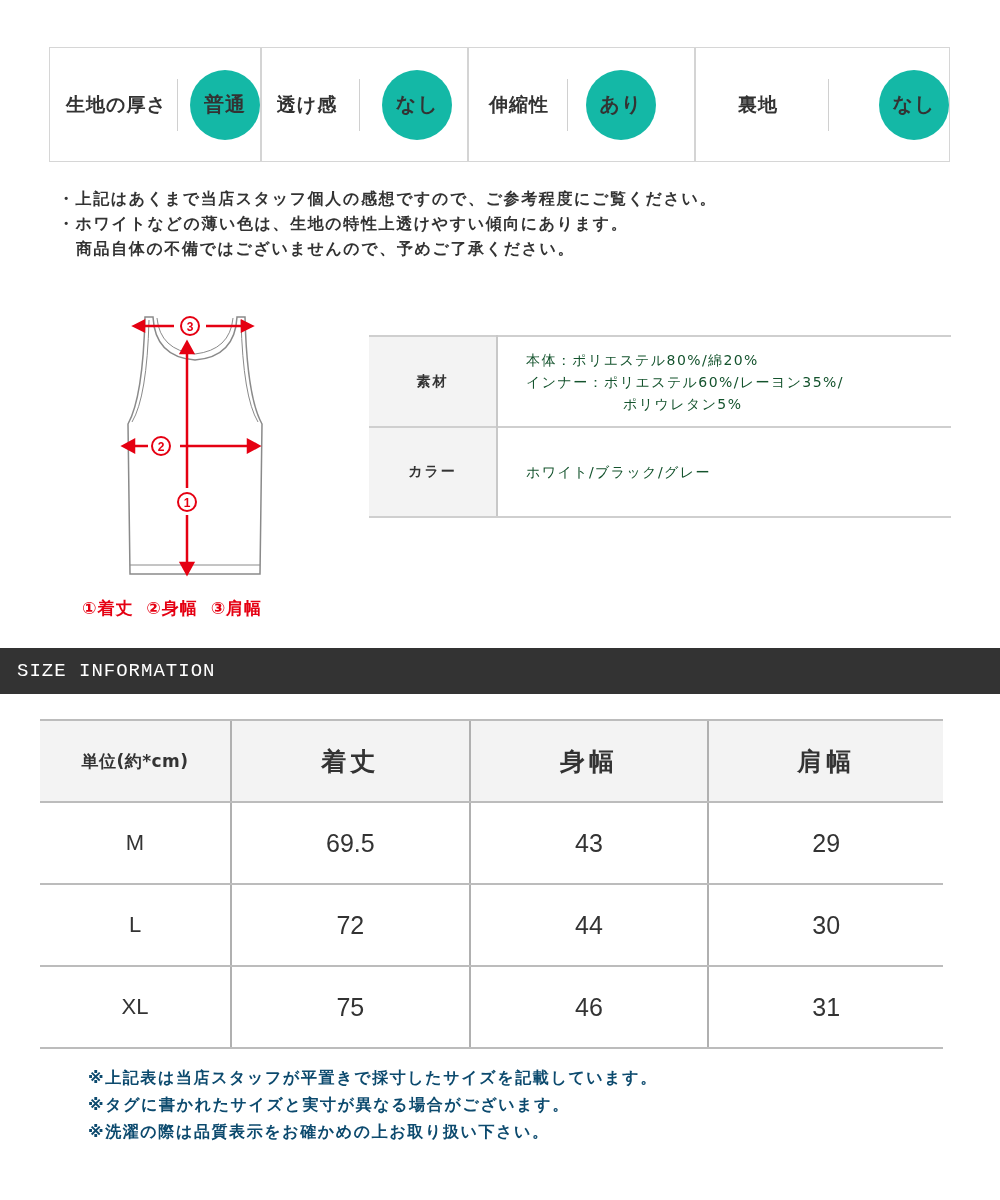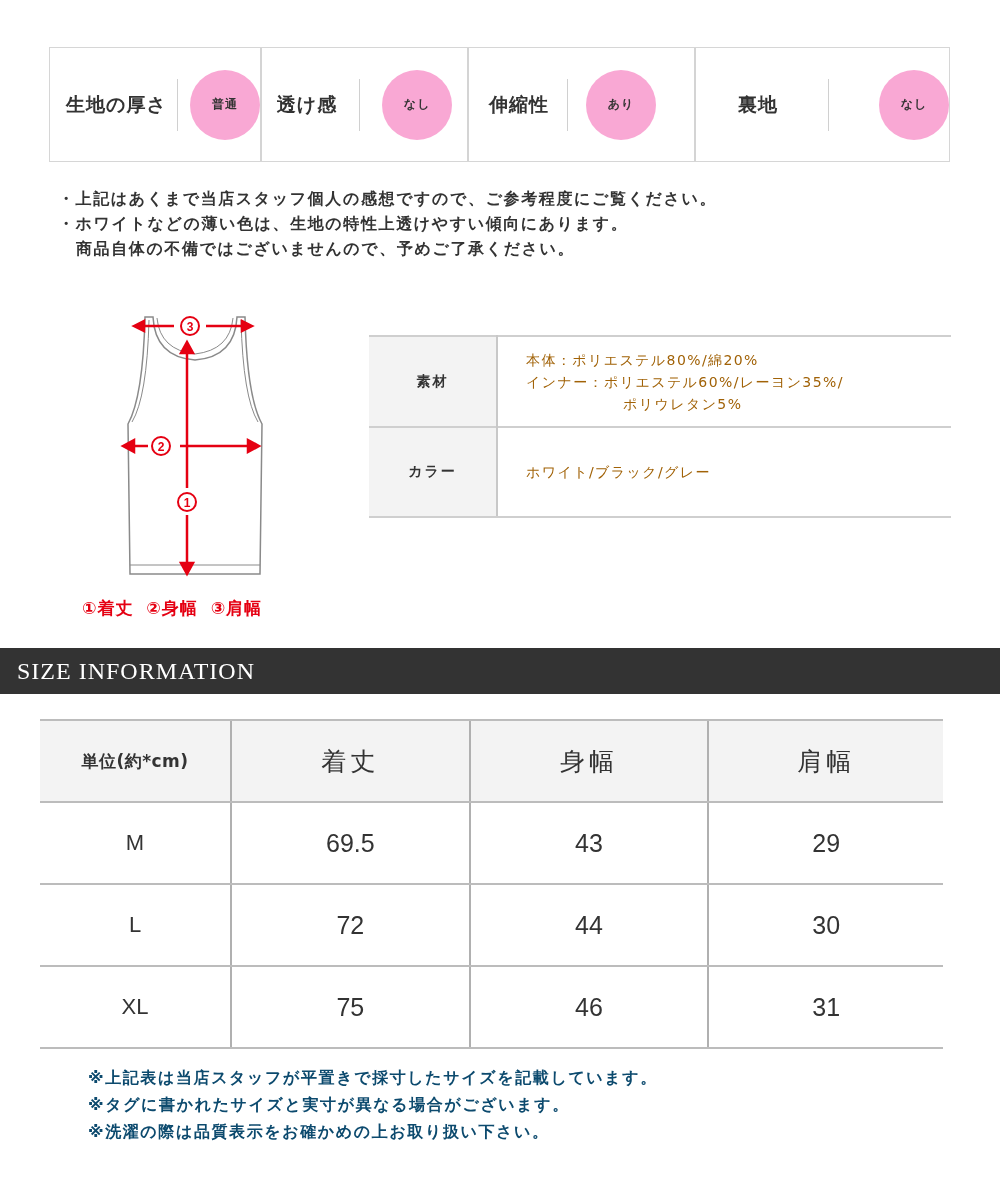--- a/index.html
+++ b/index.html
@@ -15,59 +15,59 @@
   }
   .attr {
     flex: 1; display: flex; align-items: center; justify-content: center;
     border-left: 2px solid #d4d4d4; position: relative;
   }
   .attr:first-child { border-left: 1px solid #d6d6d6; }
   .attr:last-child { border-right: 1px solid #d6d6d6; gap: 32px; }
   .attr .lbl { font-size: 19px; font-weight: bold; color: #333; letter-spacing: 1px; white-space: nowrap; }
   .attr .sep { width: 1px; height: 52px; background: #d0d0d0; margin: 0 12px 0 10px; }
   .attr .badge {
-    width: 70px; height: 70px; border-radius: 50%; background: #f9a8d4;
+    width: 70px; height: 70px; border-radius: 50%; background: #14b8a6;
     display: flex; align-items: center; justify-content: center;
-    font-size: 12px; font-weight: bold; color: #333; letter-spacing: 1px;
+    font-size: 20px; font-weight: bold; color: #333; letter-spacing: 1px;
   }
   .attr.a0 .lbl { margin-left: 16px; }
   .attr.a2 { justify-content: flex-start; padding-left: 20px; }
   .attr.a3 { justify-content: flex-start; padding-left: 42px; }
   .attr.a3 .sep { margin: 0 18px 0 18px; }
 
   
   .notes { position: absolute; left: 58px; top: 186px; font-size: 16px; line-height: 25px; color: #333; letter-spacing: 1.6px; font-weight: bold; }
   .notes .indent { padding-left: 18px; }
 
   
   .diagram { position: absolute; left: 110px; top: 312px; width: 170px; height: 270px; }
   .legend { position: absolute; left: 82px; top: 597px; font-size: 17px; font-weight: bold; color: #e50012; letter-spacing: 1px; white-space: nowrap; }
   .legend span { margin-right: 6px; }
 
   
   .spec { position: absolute; left: 369px; top: 335px; width: 582px; border-collapse: collapse; }
   .spec td { border-top: 2px solid #cfcfcf; padding: 0; }
   .spec tr:last-child td { border-bottom: 2px solid #cfcfcf; }
   .spec td.h { width: 127px; background: #f3f3f3; border-right: 2px solid #c8c8c8; text-align: center; font-size: 14px; font-weight: bold; color: #333; letter-spacing: 2px; }
-  .spec td.v { padding-left: 28px; font-size: 14px; color: #a16207; letter-spacing: 1.4px; line-height: 22px; margin-top: 34px; }
+  .spec td.v { padding-left: 28px; font-size: 14px; color: #14532d; letter-spacing: 1.4px; line-height: 22px; margin-top: 34px; }
   .spec tr.r0 td { height: 89px; }
   .spec tr.r1 td { height: 88px; }
   .spec tr.r2 td { height: 90px; }
   .spec .inner2 { padding-left: 97px; }
 
   
-  .bar { position: absolute; left: 0; top: 648px; width: 1000px; height: 46px; background: #333333; color: #ffffff; font-size: 24px; letter-spacing: 1px; line-height: 46px; padding-left: 17px; box-sizing: border-box; font-family: Liberation Serif, serif; }
+  .bar { position: absolute; left: 0; top: 648px; width: 1000px; height: 46px; background: #333333; color: #ffffff; font-size: 19px; letter-spacing: 1px; line-height: 46px; padding-left: 17px; box-sizing: border-box; font-family: Liberation Mono, monospace; }
 
   
   .size { position: absolute; left: 40px; top: 719px; width: 903px; border-collapse: collapse; }
   .size td, .size th { padding: 0; text-align: center; border-bottom: 2px solid #bcbcbc; }
   .size tr:first-child th { border-top: 2px solid #bcbcbc; }
   .size th { background: #f3f3f3; height: 80px; color: #333; font-weight: bold; }
   .size th.unit { width: 190px; font-size: 17px; letter-spacing: 0.5px; }
-  .size th.col { font-size: 25px; letter-spacing: 4px; font-weight: normal; }
+  .size th.col { font-size: 25px; letter-spacing: 4px; font-weight: bold; }
   .size td { height: 80px; font-size: 25px; color: #333; font-family: "Liberation Sans", sans-serif; }
   .size .vl { border-left: 2px solid #b0b0b0; }
   .size td.sz { font-size: 22px; }
 
   .foot { position: absolute; left: 88px; top: 1064px; font-size: 16px; line-height: 27px; letter-spacing: 1.6px; font-weight: bold; color: #0c4a6e; }
 </style>
 </head>
 <body>
 
 <div class="attrs">

